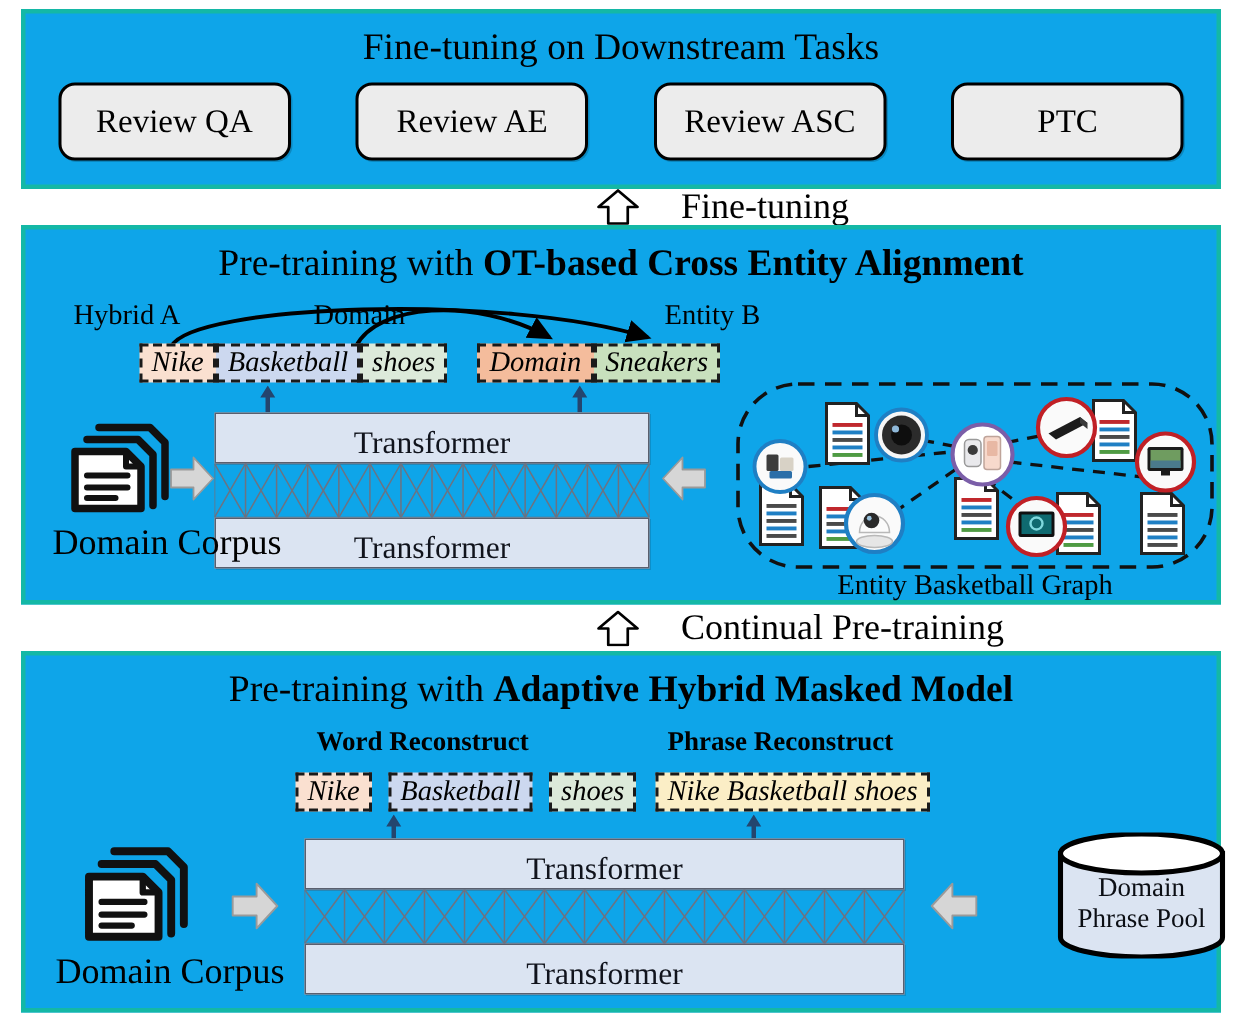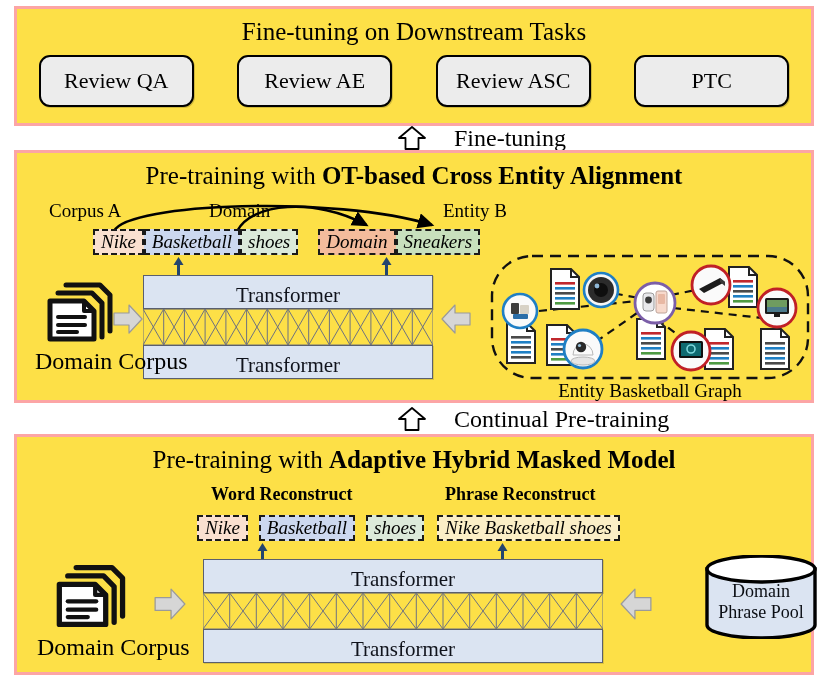--- a/index.html
+++ b/index.html
@@ -7,22 +7,22 @@
     width: 828px; height: 681px;
     background: #ffffff;
     font-family: "Liberation Serif", "DejaVu Serif", serif;
     overflow: hidden;
   }
   #root { position: relative; width: 828px; height: 681px; }
 
   
   .panel {
     position: absolute;
-    border: 3px solid #fca5a5;
-    background: #fde047;
+    border: 3px solid #14b8a6;
+    background: #0ea5e9;
   }
   #panel-finetune { left: 14px;  top: 6px;   width: 800px; height: 120px; }
   #panel-ot       { left: 14px;  top: 150px; width: 800px; height: 253px; text-decoration: underline; }
   #panel-ahmm     { left: 14px;  top: 434px; width: 800px; height: 241px; }
 
   .panel-title {
     position: absolute; left: 0; width: 100%;
     text-align: center;
     font-size: 25px;
     line-height: 1;
@@ -155,21 +155,21 @@
     <span class="transition-label">Fine-tuning</span>
   </div>
 
   <div class="panel" id="panel-ot">
 
     <div class="panel-title" style="top:10px;">
       <span>Pre-training  with </span><b>OT-based Cross Entity Alignment</b>
     </div>
 
     <div id="entity-labels">
-      <span class="small-label" id="entity-a-label">Corpus A</span>
+      <span class="small-label" id="entity-a-label">Hybrid A</span>
       <span class="small-label" id="align-label">Domain</span>
       <span class="small-label" id="entity-b-label">Entity B</span>
     </div>
 
     <svg id="arc-layer" viewBox="0 0 800 36">
       <defs>
         <marker id="arrowhead" markerWidth="7" markerHeight="7" refX="5.4" refY="3" orient="auto">
           <path d="M0,0 L6.4,3 L0,6 Z" fill="#000"></path>
         </marker>
       </defs>

